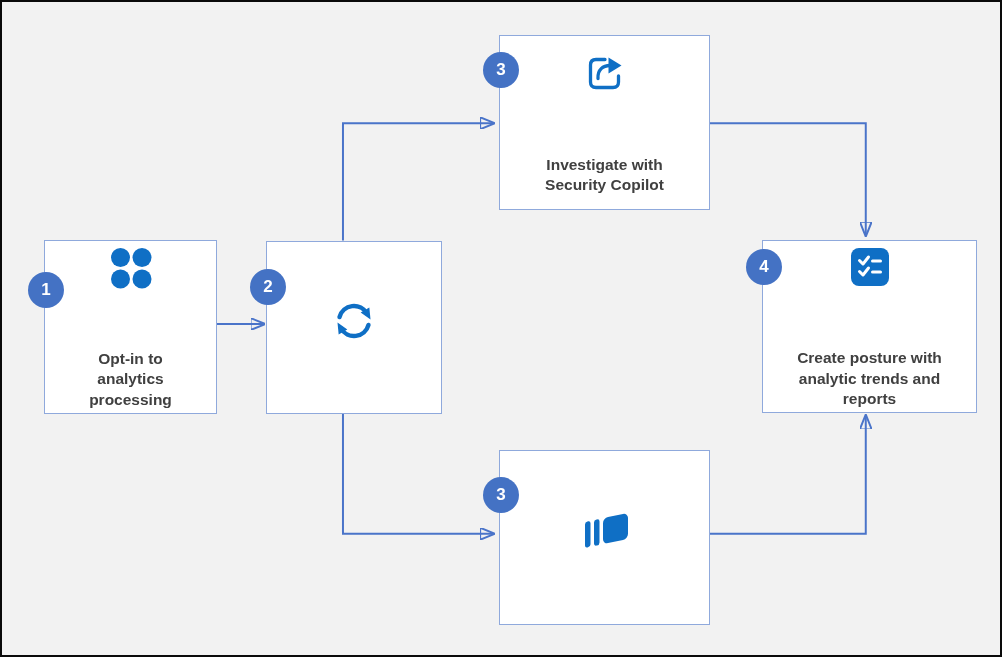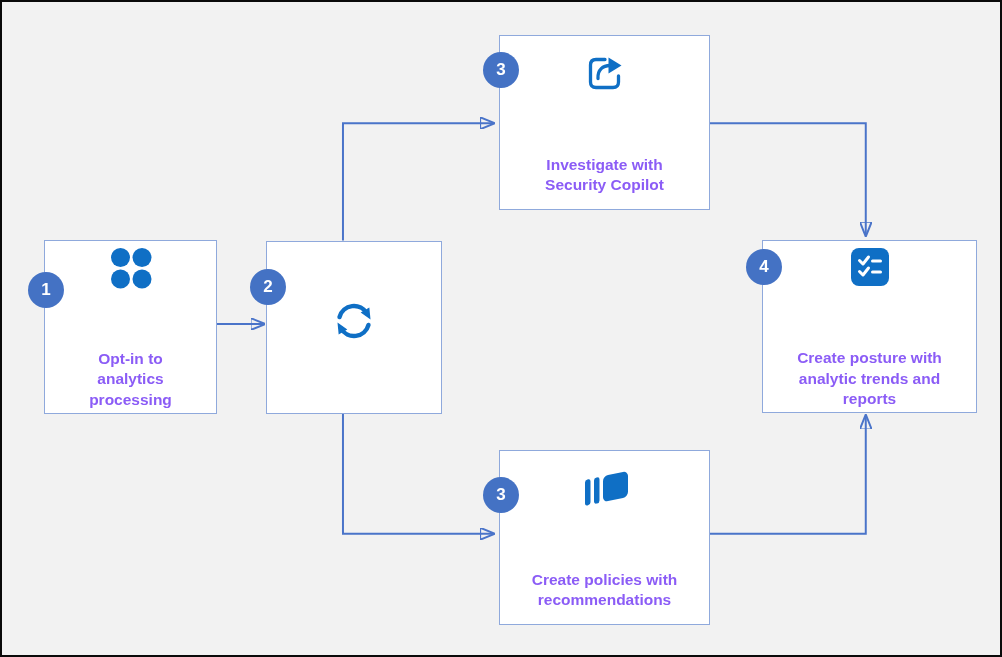--- a/index.html
+++ b/index.html
@@ -18,21 +18,21 @@
     position:absolute;
     box-sizing:border-box;
     background:#ffffff;
     border:1.5px solid #8fa9dc;
     display:flex;flex-direction:column;
     align-items:center;justify-content:center;
     text-align:center;
   }
   .card .icon{height:48px;display:flex;align-items:center;justify-content:center;margin-bottom:13px;}
   .label{
-    font-size:15.5px;font-weight:700;color:#8b5cf6;line-height:1.32;margin-top:44px;
+    font-size:15.5px;font-weight:700;color:#404040;line-height:1.32;margin-top:44px;
   }
   .badge{
     position:absolute;left:-17px;
     width:36px;height:36px;border-radius:50%;
     background:#4472c4;color:#ffffff;
     font-size:17px;font-weight:700;
     display:flex;align-items:center;justify-content:center;
   }
   
   .card-1{left:42px;top:238px;width:173px;height:174px;}
@@ -115,21 +115,20 @@
     <div class="badge">3</div>
     <div class="icon">
       <svg width="50" height="48" viewBox="0 0 50 48" class="ic">
         <g transform="translate(5 15) skewY(-12)">
           <rect x="0" y="0" width="5.5" height="26" rx="2.5" fill="currentColor"></rect>
           <rect x="9" y="0" width="5.5" height="26" rx="2.5" fill="currentColor"></rect>
           <rect x="18" y="0" width="25" height="26" rx="5" fill="currentColor"></rect>
         </g>
       </svg>
     </div>
-    <div class="label">Create policies with recommendations</div>
   </div>
 
   <div class="card card-5">
     <div class="badge">4</div>
     <div class="icon">
       <svg width="48" height="48" viewBox="0 0 48 48" class="ic">
         <rect x="5" y="5" width="38" height="38" rx="8" fill="currentColor"></rect>
         <polyline points="13.5,17.5 17,21 22.5,14" fill="none" stroke="#ffffff" stroke-width="3" stroke-linecap="round" stroke-linejoin="round"></polyline>
         <line x1="26.5" y1="18" x2="34.5" y2="18" stroke="#ffffff" stroke-width="3" stroke-linecap="round"></line>
         <polyline points="13.5,28.5 17,32 22.5,25" fill="none" stroke="#ffffff" stroke-width="3" stroke-linecap="round" stroke-linejoin="round"></polyline>

